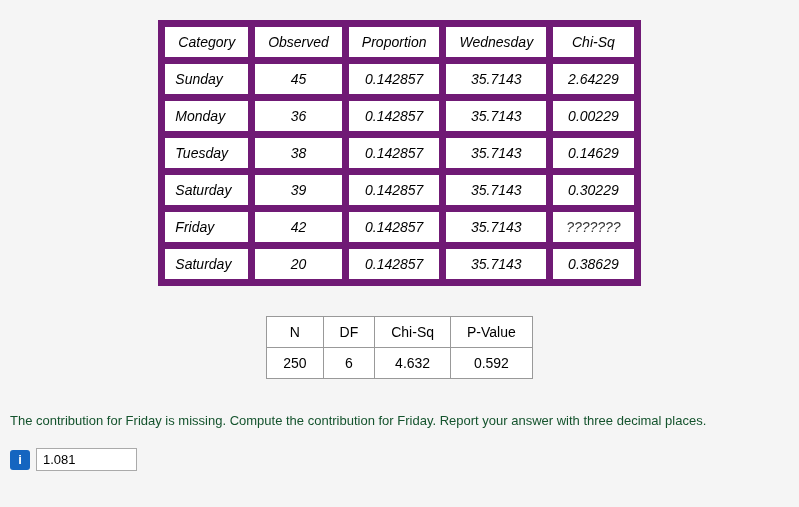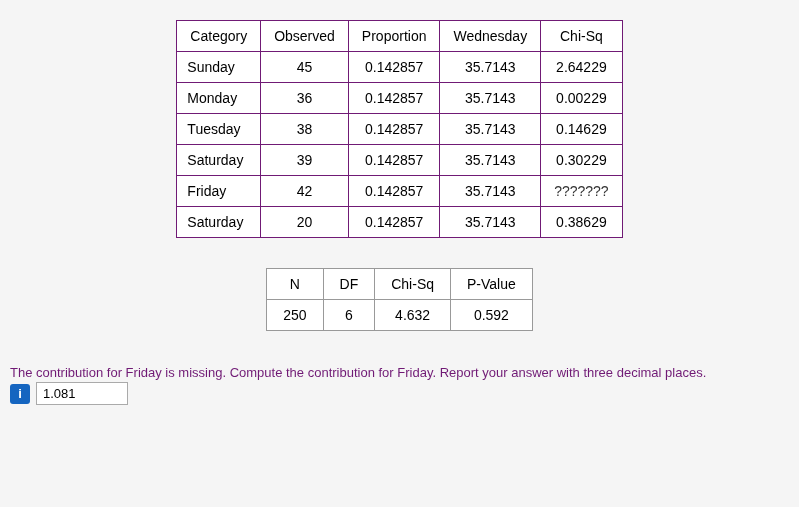--- a/index.html
+++ b/index.html
@@ -19,25 +19,26 @@
       flex-direction: column;
       align-items: center;
     }
 
     .main-table {
       border-collapse: collapse;
       margin-bottom: 30px;
     }
 
     .main-table th, .main-table td {
-      border: 1px solid #701a75;
+      border: 7px solid #701a75;
       padding: 7px 13px;
       text-align: center;
       background: #fff;
       white-space: nowrap;
+      font-style: italic;
     }
 
     .main-table th {
       font-weight: normal;
       background: #fff;
     }
 
     .main-table td:first-child {
       text-align: left;
       padding-left: 10px;
@@ -60,22 +61,22 @@
       font-weight: normal;
     }
 
     .bottom-section {
       width: 100%;
       padding: 0 10px;
     }
 
     .note-text {
       font-size: 13px;
-      color: #701a75;
-      margin-bottom: 2px;
+      color: #14532d;
+      margin-bottom: 20px;
     }
 
     .answer-row {
       display: flex;
       align-items: center;
       gap: 6px;
     }
 
     .info-badge {
       width: 20px;
@@ -89,21 +90,21 @@
       font-size: 13px;
       font-weight: bold;
       flex-shrink: 0;
     }
 
     .answer-input {
       border: 1px solid #aaa;
       background: #fff;
       padding: 3px 6px;
       font-size: 13px;
-      width: 92px;
+      width: 101px;
       outline: none;
     }
 
     .question-marks {
       color: #333;
     }
   </style>
 </head>
 <body>
 

